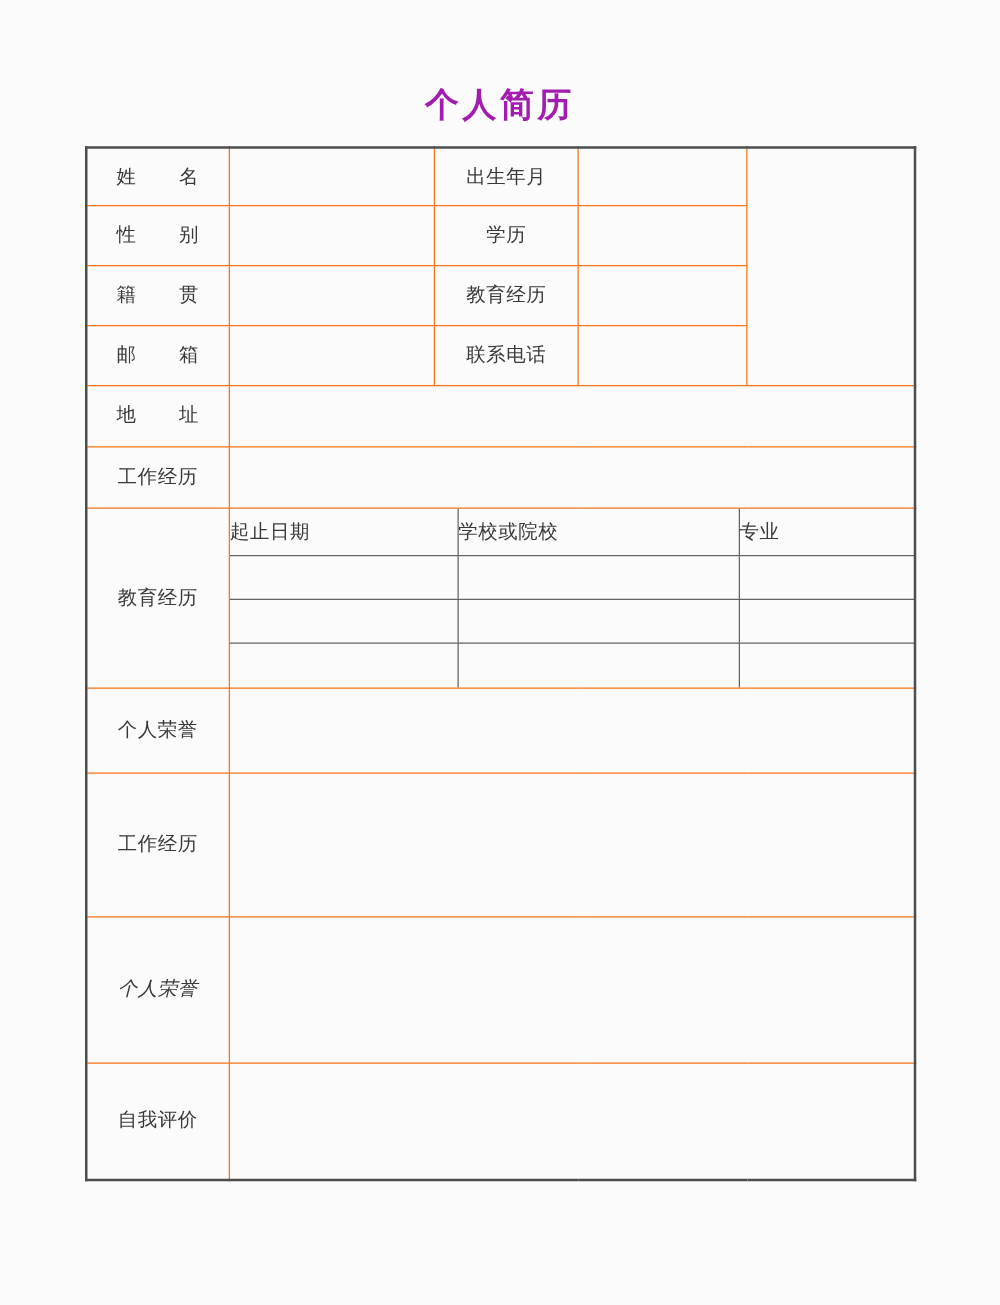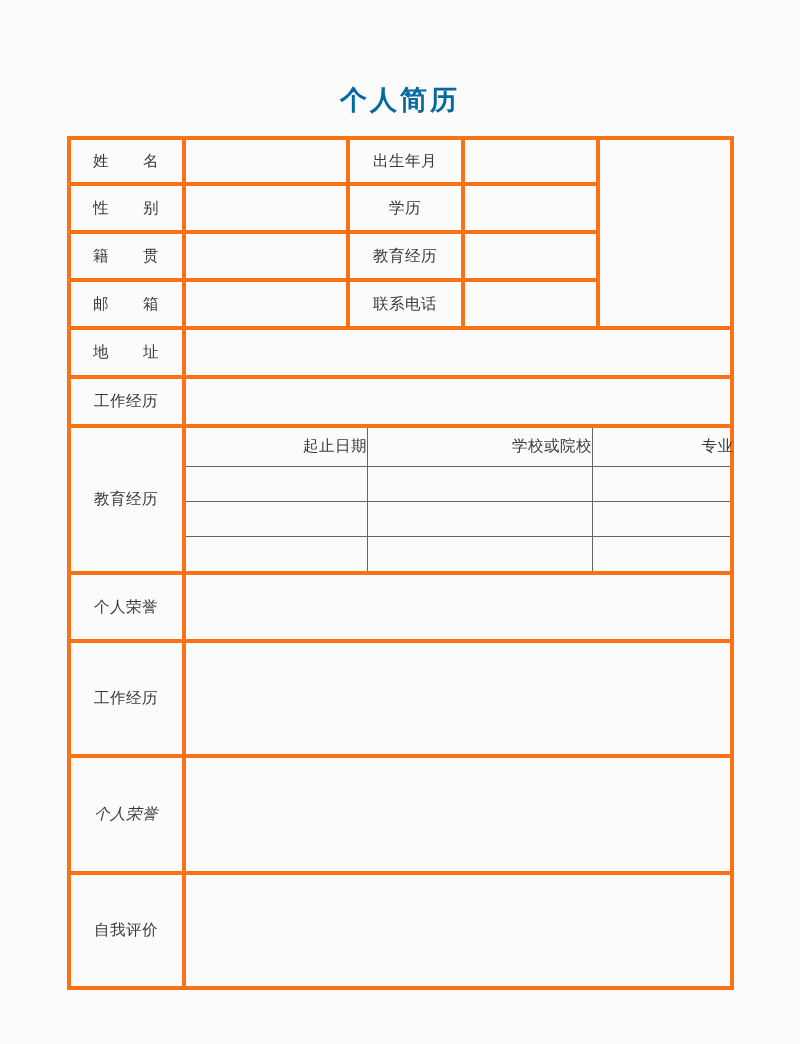--- a/index.html
+++ b/index.html
@@ -4,64 +4,64 @@
 <style>
   html,body { margin:0; padding:0; }
   body {
     width:800px; height:1044px;
     background:#fbfbfb;
     font-family:"Liberation Sans", sans-serif;
     color:#383838;
   }
   .page { width:800px; height:1044px; padding-top:64px; box-sizing:border-box; }
   .title {
-    margin:16px; height:40px; line-height:40px;
+    margin:0; height:40px; line-height:40px;
     text-align:center;
     font-size:27px; font-weight:700; letter-spacing:3px;
-    color:#0369a1;
+    color:#a21caf;
   }
   table.resume {
     margin:13px auto 0 auto;
     width:663px;
     border-collapse:collapse;
     table-layout:fixed;
     border:2px solid #4d4d4d;
   }
   table.resume > tbody > tr > td {
-    border:4px solid #f97316;
+    border:1px solid #f97316;
     padding:0;
     text-align:center;
     vertical-align:middle;
     font-size:15.5px;
     letter-spacing:0.5px;
   }
   
   .spread {
     display:inline-block;
     width:66px;
     text-align:justify;
     text-align-last:justify;
   }
   .r1 { height:46px; } .r2,.r3,.r4 { height:48px; }
   .r5,.r6 { height:49px;margin-top:45px; }
   .r-edu { height:142px; }
   .r-cert { height:68px; }
   .r-work { height:115px; }
   .r-honor { height:117px;font-style:italic; }
-  .r-self { height:115px;margin-top:24px; }
+  .r-self { height:94px;margin-top:24px; }
   td.edu-cell { padding:0; }
   table.edu {
     width:100%; height:142px;
     border-collapse:collapse;
     table-layout:fixed;
   }
   table.edu td {
     border:1px solid #646464;
     padding:0;
-    text-align:right;
+    text-align:left;
     vertical-align:middle;
     font-size:15.5px;
     letter-spacing:0.5px;
   }
   
   table.edu tr td:first-child { border-left:none; }
   table.edu tr td:last-child  { border-right:none; }
   table.edu tr:first-child td { border-top:none; }
   table.edu tr:last-child td  { border-bottom:none; }
   .edu-head { height:38px; }

